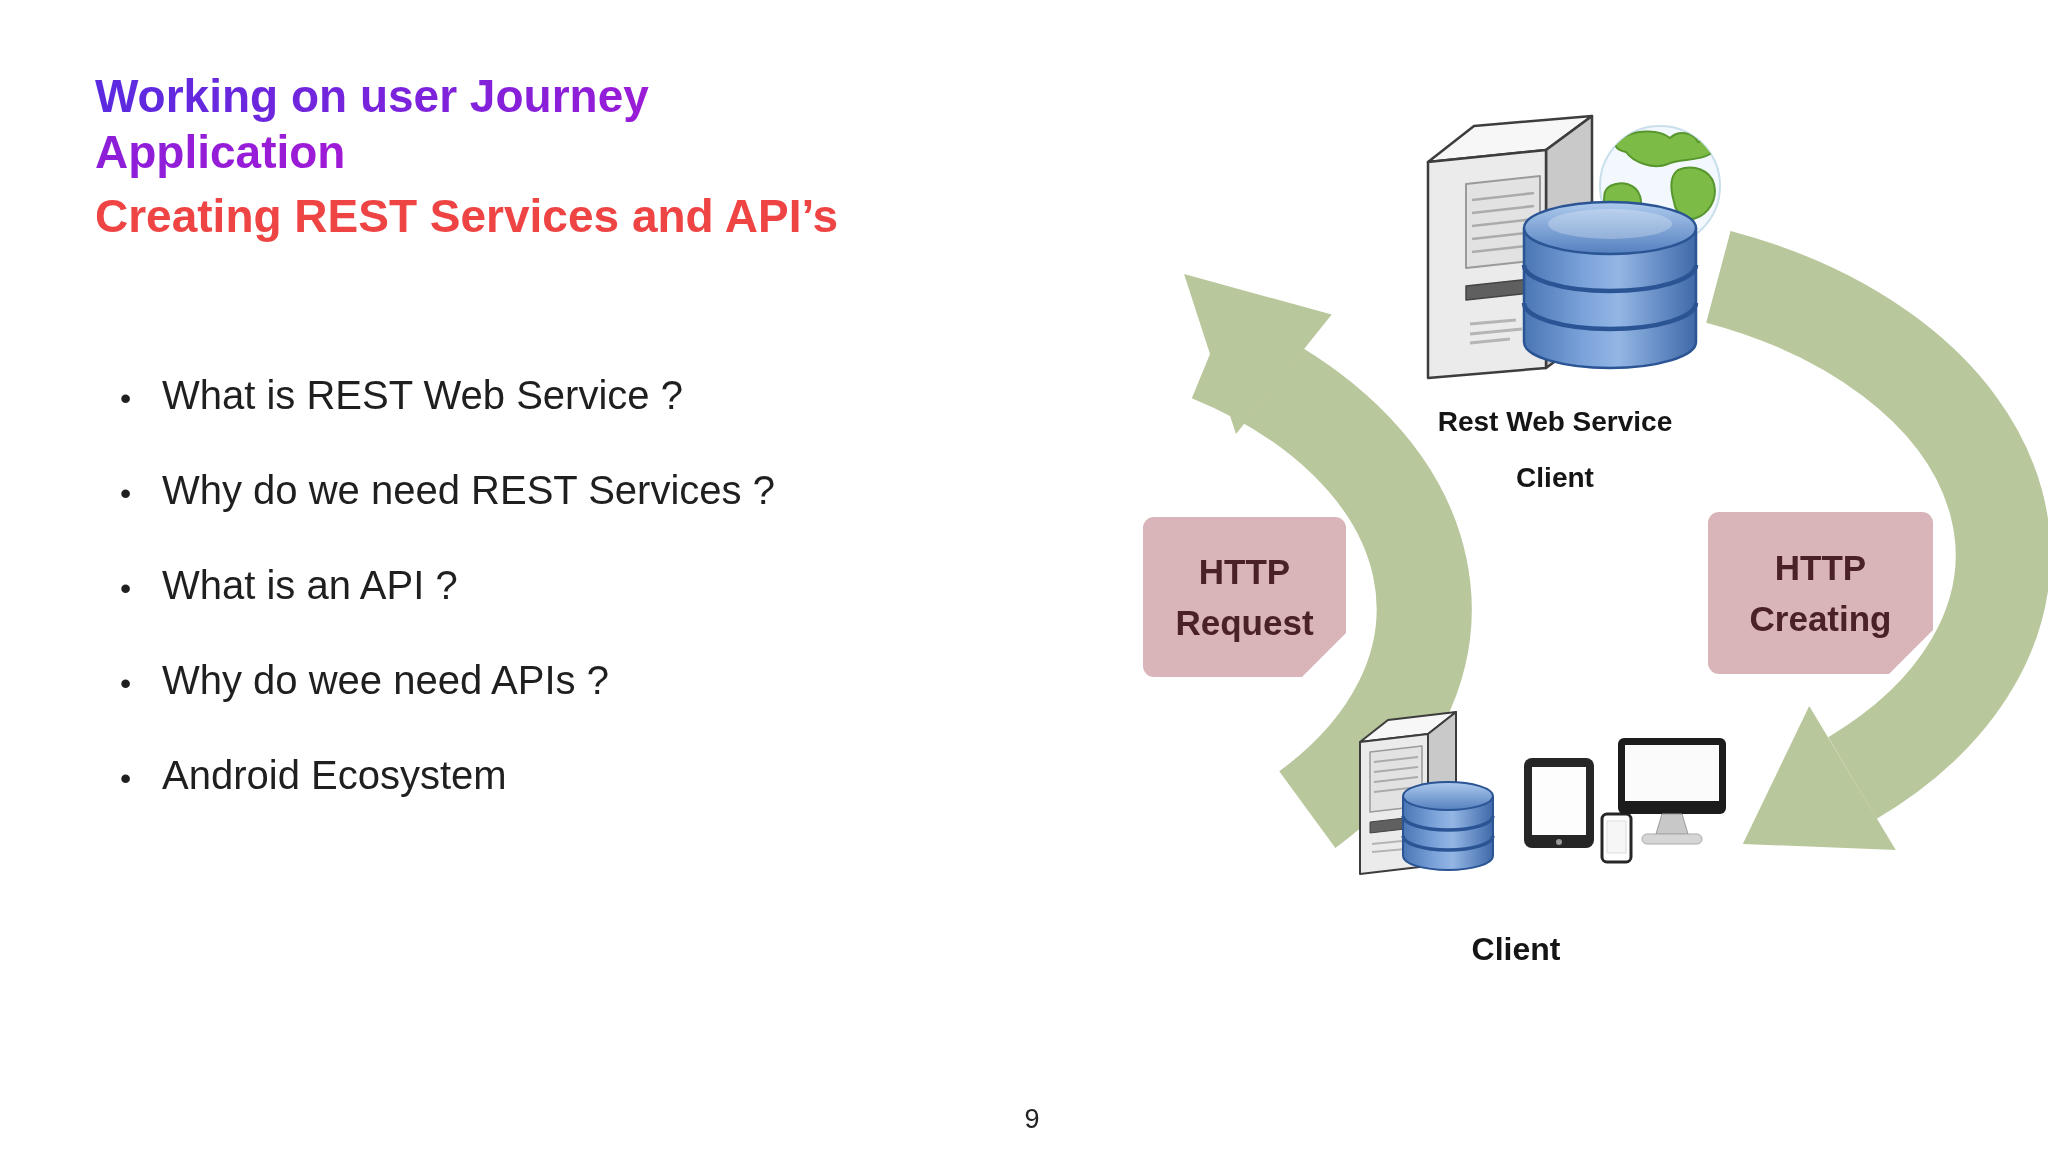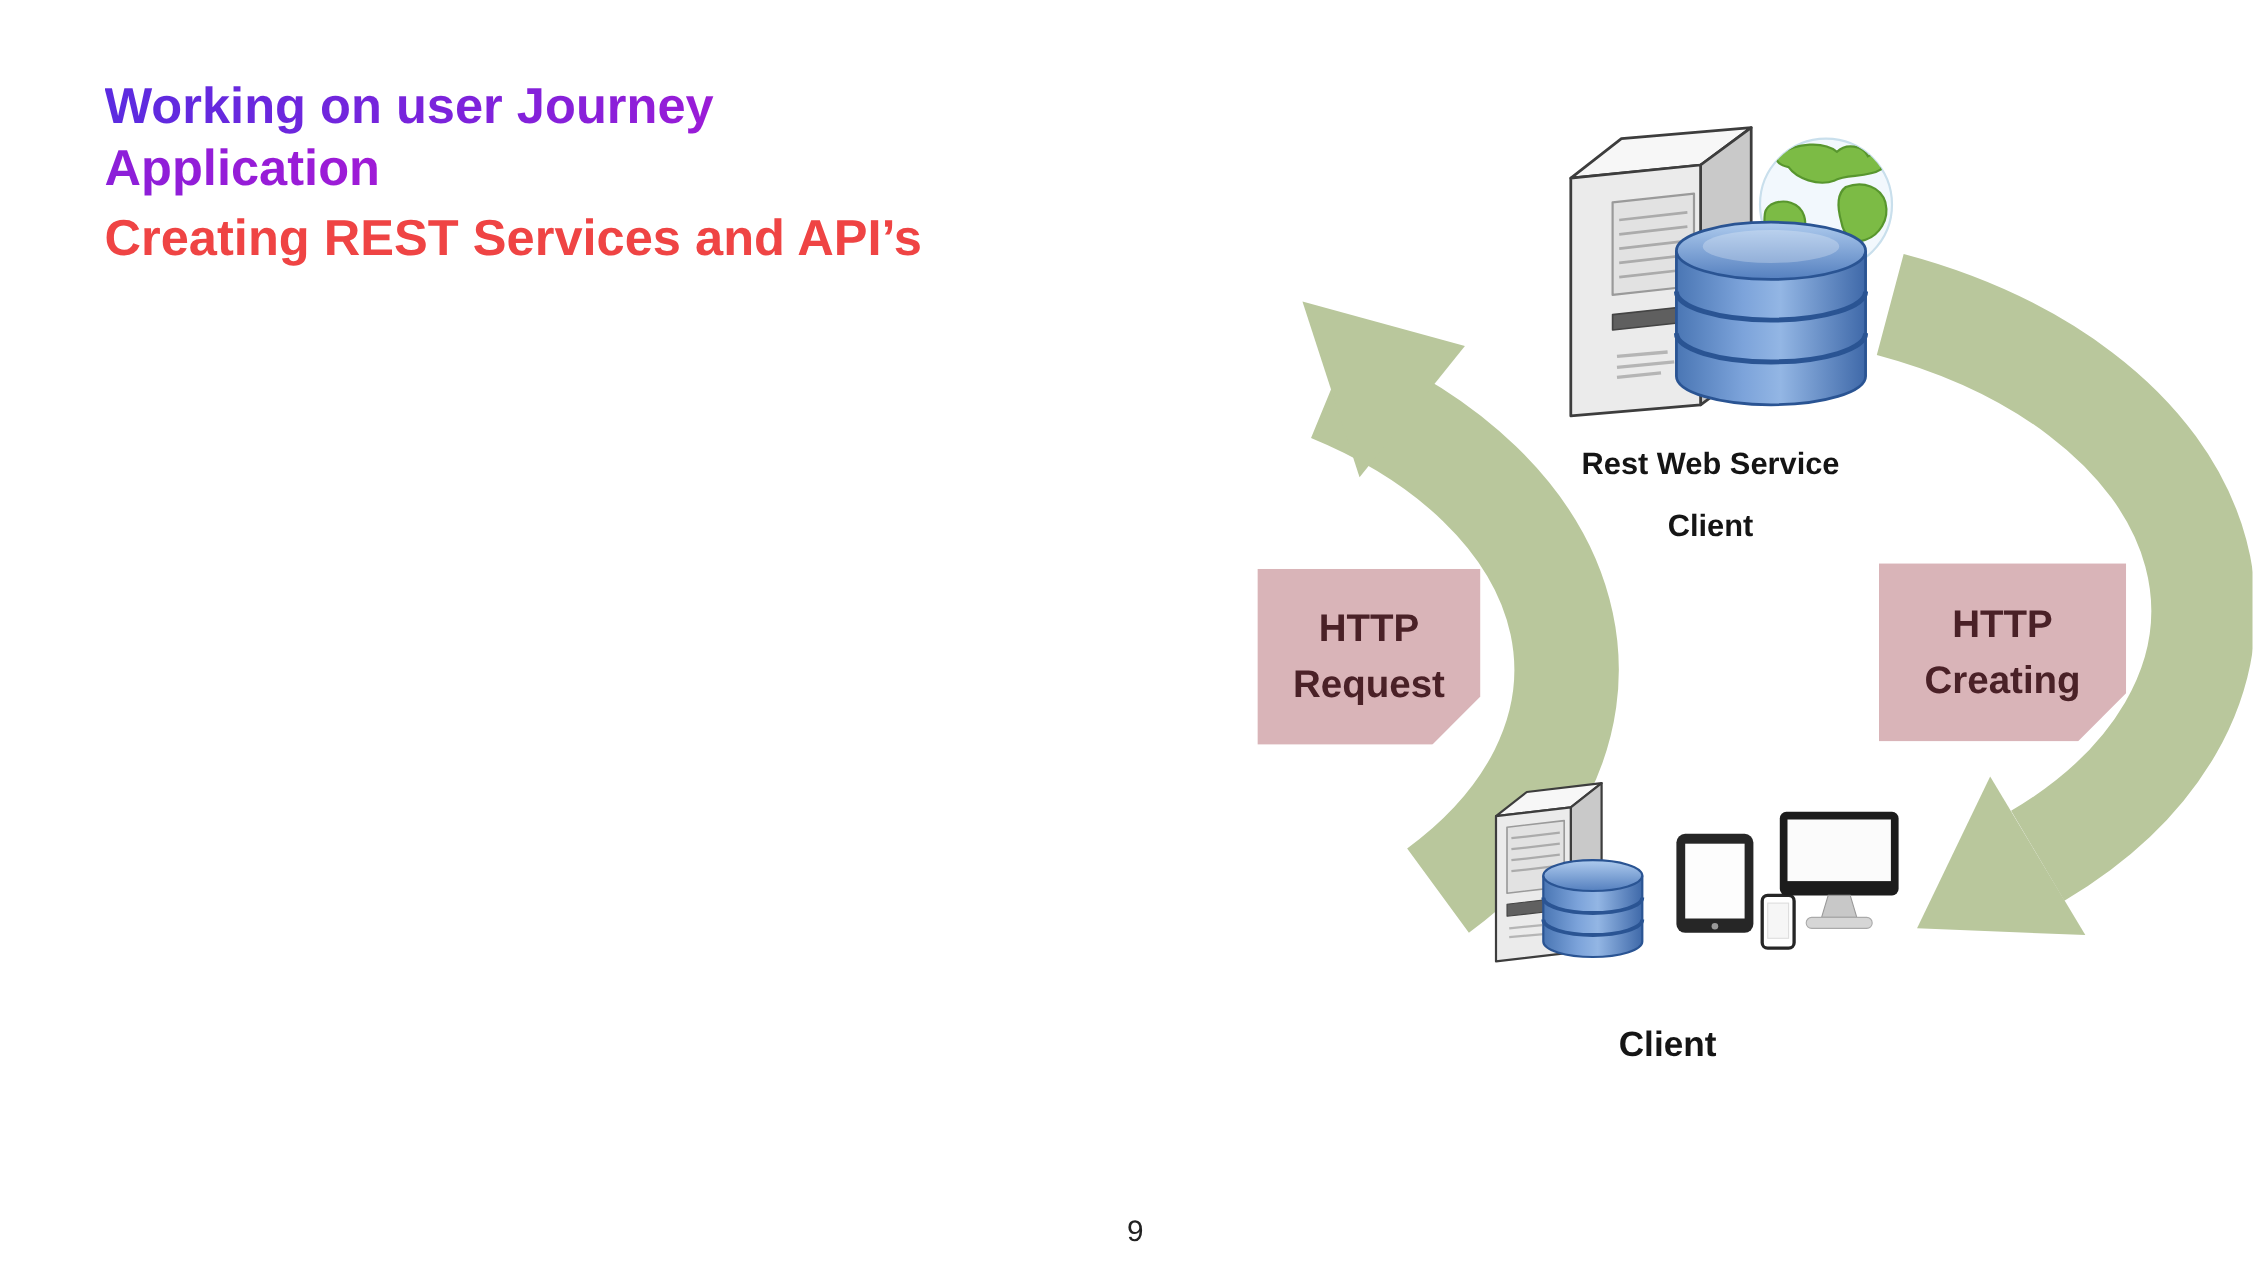--- a/index.html
+++ b/index.html
@@ -20,37 +20,44 @@
     color:#1f1f1f;margin-bottom:49px;}
   .bullet::before{content:"\2022";position:absolute;left:2px;top:3px;font-size:32px;color:#1f1f1f;}
   
   .diagram-svg{position:absolute;left:1018px;top:100px;width:1030px;height:900px;}
   .diagram-label{position:absolute;text-align:center;font-weight:bold;color:#151515;}
   .server-label{left:1285px;top:394px;width:540px;font-size:28px;line-height:56px;}
   .client-label{left:1376px;top:924px;width:280px;font-size:32px;line-height:50px;}
   .http-box{position:absolute;background:#d9b4b8;color:#4a2127;font-weight:bold;
     font-size:35px;line-height:51px;text-align:center;display:flex;flex-direction:column;
     justify-content:center;
-    clip-path:polygon(0 0,100% 0,100% calc(100% - 44px),calc(100% - 44px) 100%,0 100%);}
+    clip-path:polygon(0 0,100% 0,100% calc(100% - 44px),calc(100% - 44px) 100%,0 100%);border-radius:11px;}
   .http-box.request{left:1143px;top:517px;width:203px;height:160px;}
   .http-box.response{left:1708px;top:512px;width:225px;height:162px;}
   .page-number{position:absolute;left:1008px;top:1104px;width:48px;text-align:center;
     font-size:27px;color:#222222;}
 </style>
 </head>
 <body>
 
 <div class="slide">
 
   <div class="header">
     <div class="title-line l1">Working on user Journey</div>
     <div class="title-line l2">Application</div>
     <div class="subtitle">Creating REST Services and API’s</div>
   </div>
 
+  <div class="bullets">
+    <div class="bullet">What is REST Web Service ?</div>
+    <div class="bullet">Why do we need REST Services ?</div>
+    <div class="bullet">What is an API ?</div>
+    <div class="bullet">Why do wee need APIs ?</div>
+    <div class="bullet">Android Ecosystem</div>
+  </div>
 
   <svg class="diagram-svg" viewBox="0 0 1030 900" xmlns="http://www.w3.org/2000/svg">
     <defs>
       <linearGradient id="gBody" x1="0" y1="0" x2="1" y2="0">
         <stop offset="0" stop-color="#4a76b4"></stop>
         <stop offset="0.35" stop-color="#7ca3da"></stop>
         <stop offset="0.55" stop-color="#93b6e4"></stop>
         <stop offset="1" stop-color="#3f69a9"></stop>
       </linearGradient>
       <linearGradient id="gTop" x1="0" y1="0" x2="0" y2="1">

